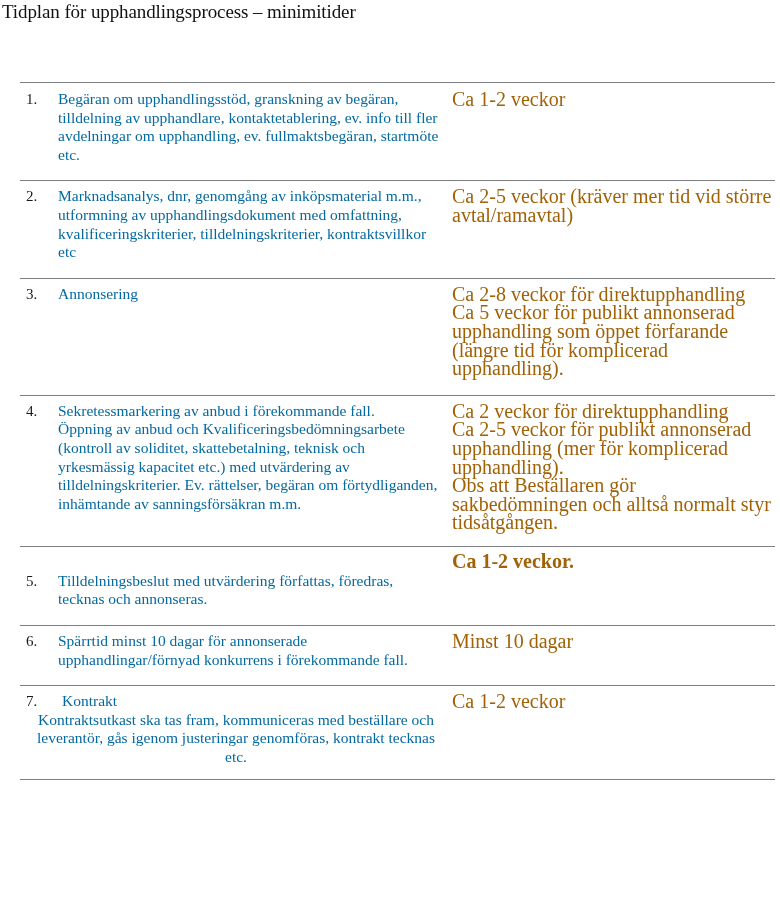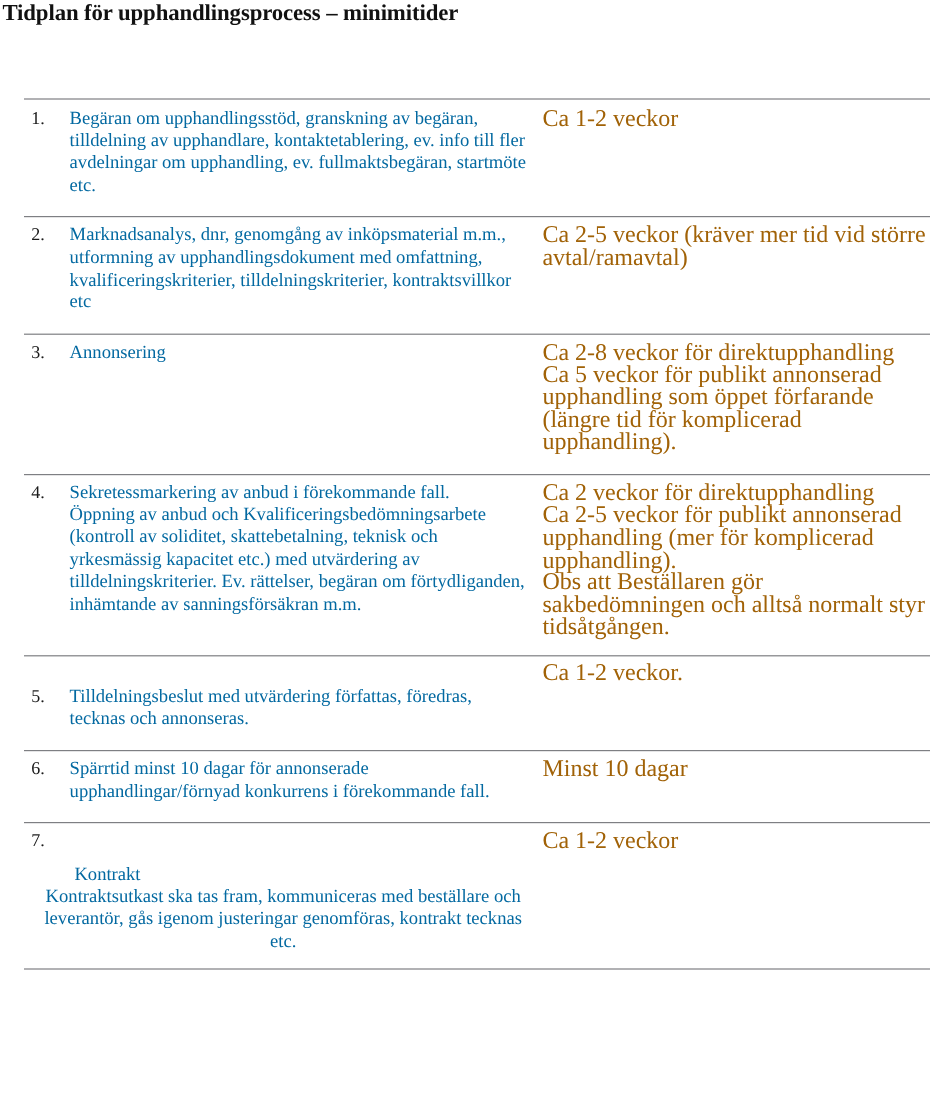--- a/index.html
+++ b/index.html
@@ -15,21 +15,21 @@
     color: #1a1a1a;
     overflow: hidden;
   }
 
   
   .doc-title {
     position: absolute;
     left: 2px;
     top: 1px;
     font-size: 19px;
-    font-weight: bold;
+    font-weight: normal;
     letter-spacing: -0.1px;
     color: #111111;
     white-space: nowrap;
   }
 
   
   .timeline-table {
     position: absolute;
     left: 20px;
     top: 82px;
@@ -87,24 +87,24 @@
   .row-2 { padding-top: 6px; padding-bottom: 16px; }
   .row-3 { padding-top: 6px; padding-bottom: 17px; }
   .row-4 { padding-top: 6px; padding-bottom: 14px; }
   .row-5 { padding-top: 5px; padding-bottom: 16px; }
   .row-6 { padding-top: 6px; padding-bottom: 16px; }
   .row-7 { padding-top: 6px; padding-bottom: 12px; }
 
   
   .row-5 .cell-num { padding-top: 20px; }
   .row-5 .cell-task { padding-top: 20px; }
-  .row-5 .cell-time { padding-top: 0px; }
+  .row-5 .cell-time { padding-top: 0px; font-weight: bold; }
 
   
-  .row-7 .cell-task { padding-left: 0; margin-top: 28px; }
+  .row-7 .cell-task { padding-left: 0; }
   .row-7 .kontrakt-head { display: block; padding-left: 4px; }
   .row-7 .kontrakt-body { display: block; margin-left: -32px; width: 420px; text-align: center; }
 </style>
 </head>
 <body>
 
 <div class="doc-title">Tidplan för upphandlingsprocess – minimitider</div>
 
 <div class="timeline-table">
 

